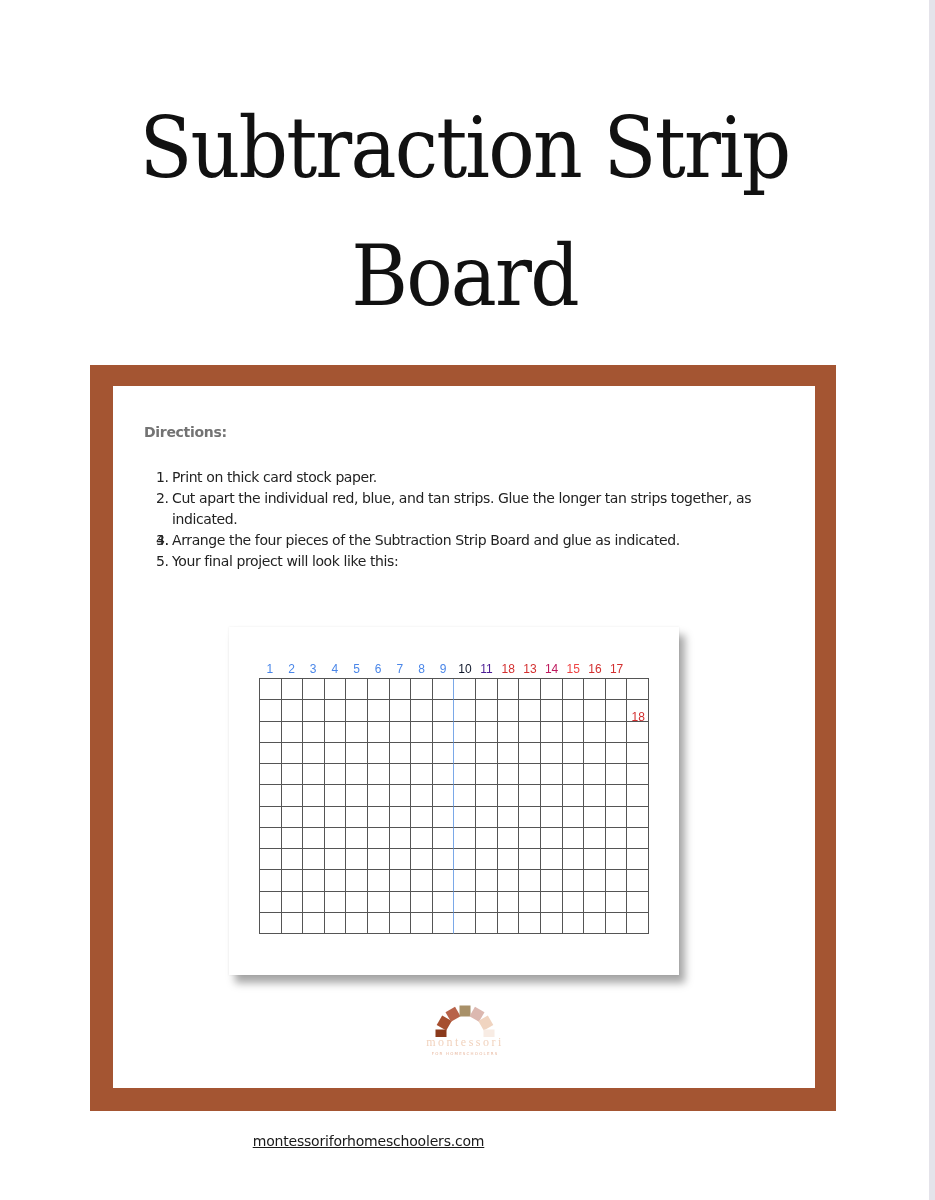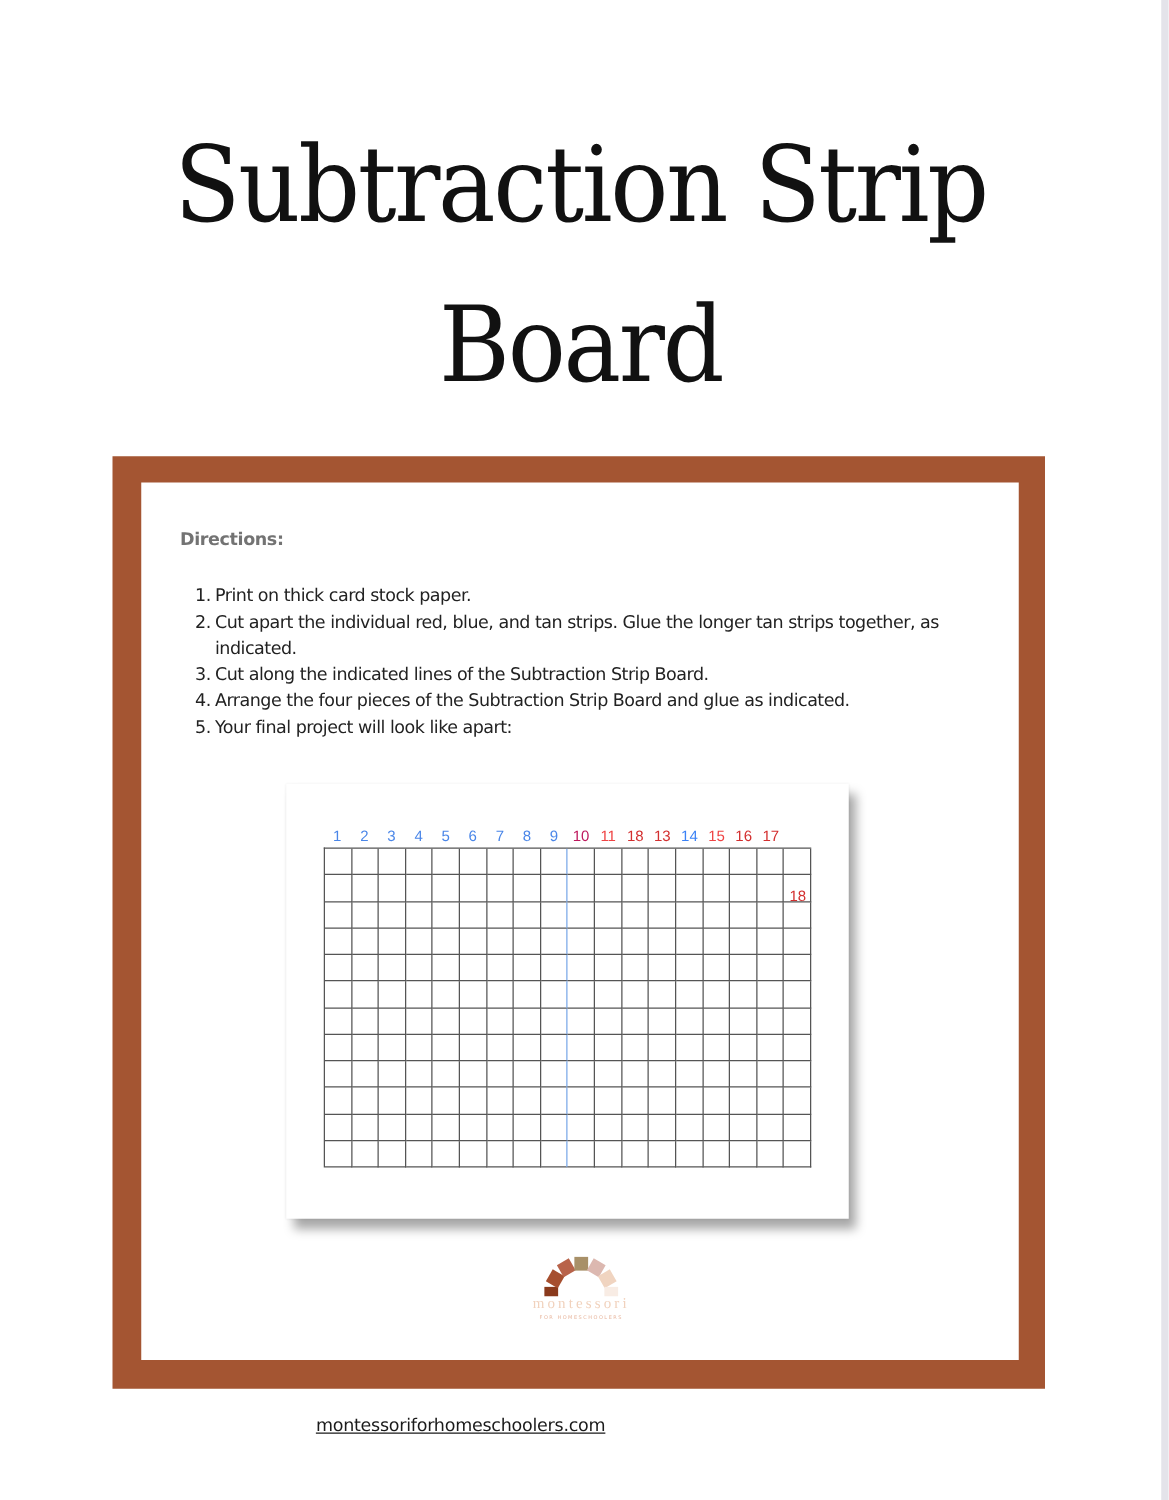--- a/index.html
+++ b/index.html
@@ -98,42 +98,42 @@
 
 <div class="frame">
   <div class="frame-inner"></div>
 </div>
 
 <div class="directions-heading">Directions:</div>
 
 <ol class="directions-list">
   <li><span class="num">1.</span><span>Print on thick card stock paper.</span></li>
   <li><span class="num">2.</span><span>Cut apart the individual red, blue, and tan strips. Glue the longer tan strips together, as indicated.</span></li>
-  <li><span class="num">3.</span><span>Cut along the indicated lines of the Subtraction Strip Board.</span></li>
+  <li><span class="num">3.</span></li>
   <li><span class="num">4.</span><span>Arrange the four pieces of the Subtraction Strip Board and glue as indicated.</span></li>
-  <li><span class="num">5.</span><span>Your final project will look like apart:</span></li>
+  <li><span class="num">5.</span><span>Your final project will look like this:</span></li>
 </ol>
 
 <div class="card"></div>
 
 <div class="num-row" id="num-row">
     <span style="color: rgb(74, 134, 232);">1</span>
     <span style="color: rgb(74, 134, 232);">2</span>
     <span style="color: rgb(74, 134, 232);">3</span>
     <span style="color: rgb(74, 134, 232);">4</span>
     <span style="color: rgb(74, 134, 232);">5</span>
     <span style="color: rgb(74, 134, 232);">6</span>
     <span style="color: rgb(74, 134, 232);">7</span>
     <span style="color: rgb(74, 134, 232);">8</span>
     <span style="color: rgb(74, 134, 232);">9</span>
-    <span style="color: #be185d;">10</span>
-    <span style="color: #ef4444;">11</span>
+    <span style="color: #0f172a;">10</span>
+    <span style="color: #4c1d95;">11</span>
     <span style="color: rgb(211, 47, 47);">18</span>
     <span style="color: rgb(211, 47, 47);">13</span>
-    <span style="color: #3b82f6;">14</span>
+    <span style="color: #be185d;">14</span>
     <span style="color: #ef4444;">15</span>
     <span style="color: rgb(211, 47, 47);">16</span>
     <span style="color: rgb(211, 47, 47);">17</span>
     <span style="color: rgb(211, 47, 47); margin-top: 48px;">18</span>
   </div>
 <div class="grid" id="grid">
     <div></div>
     <div></div>
     <div></div>
     <div></div>

